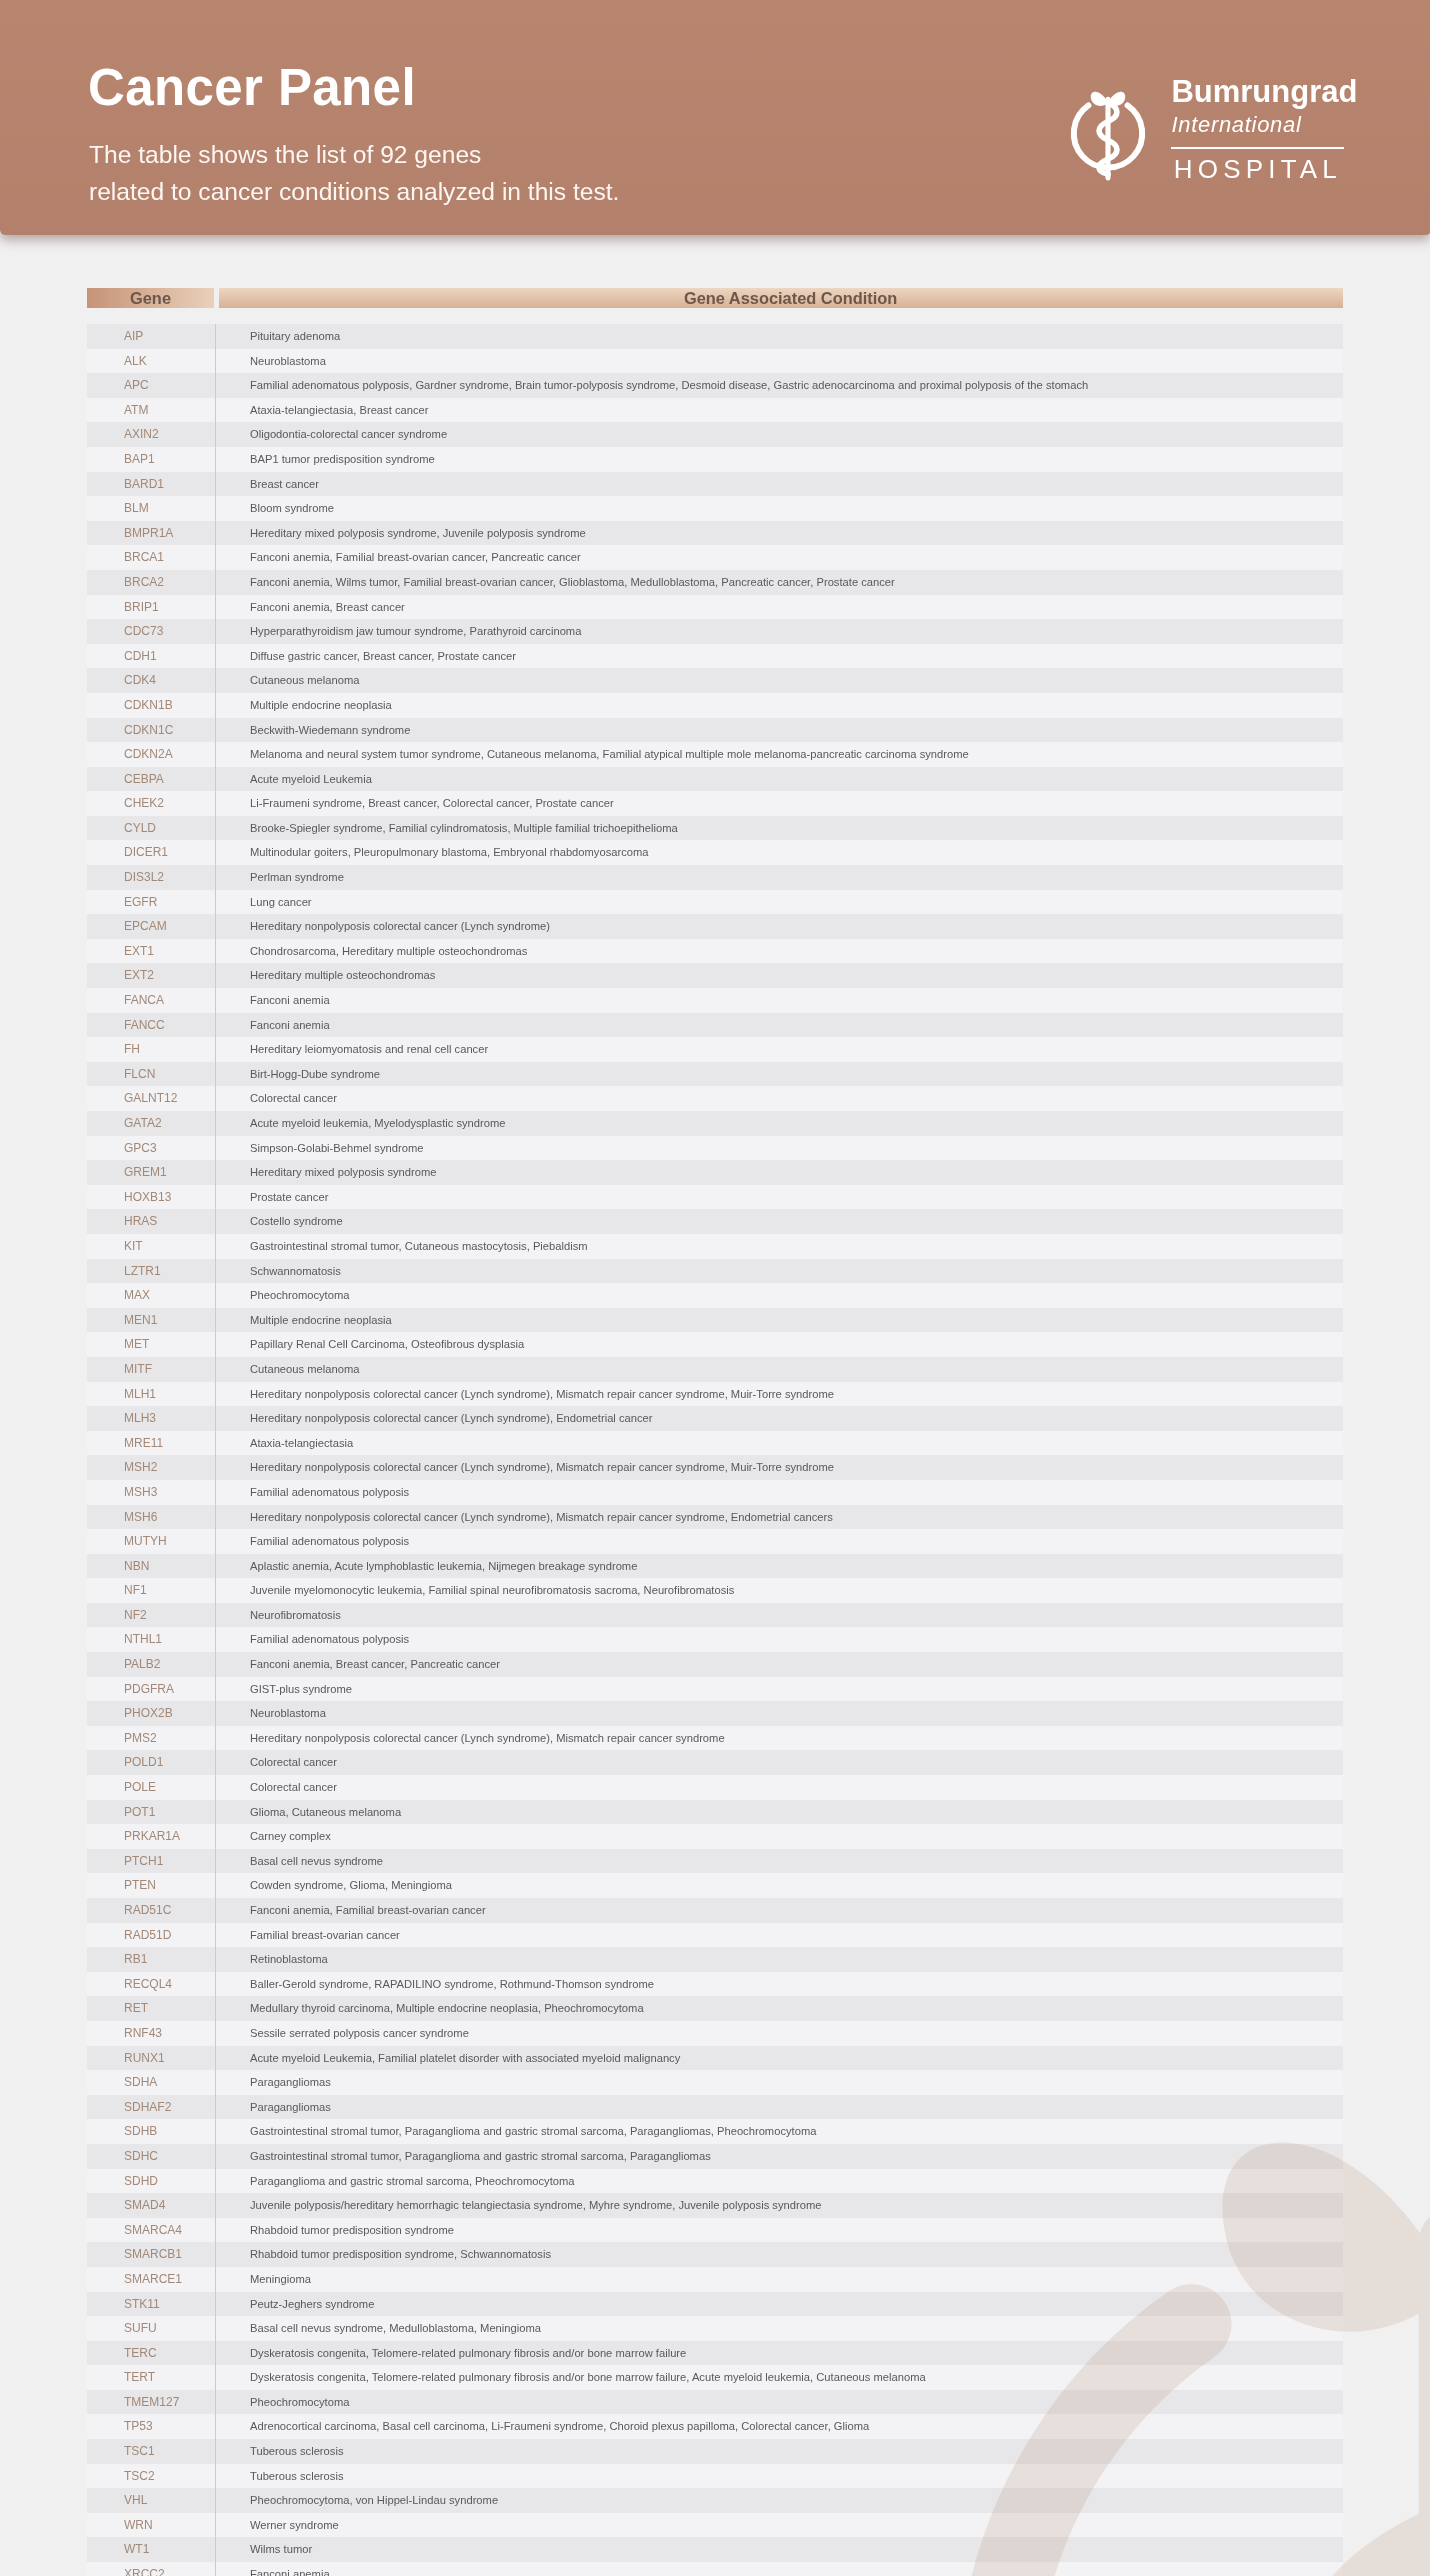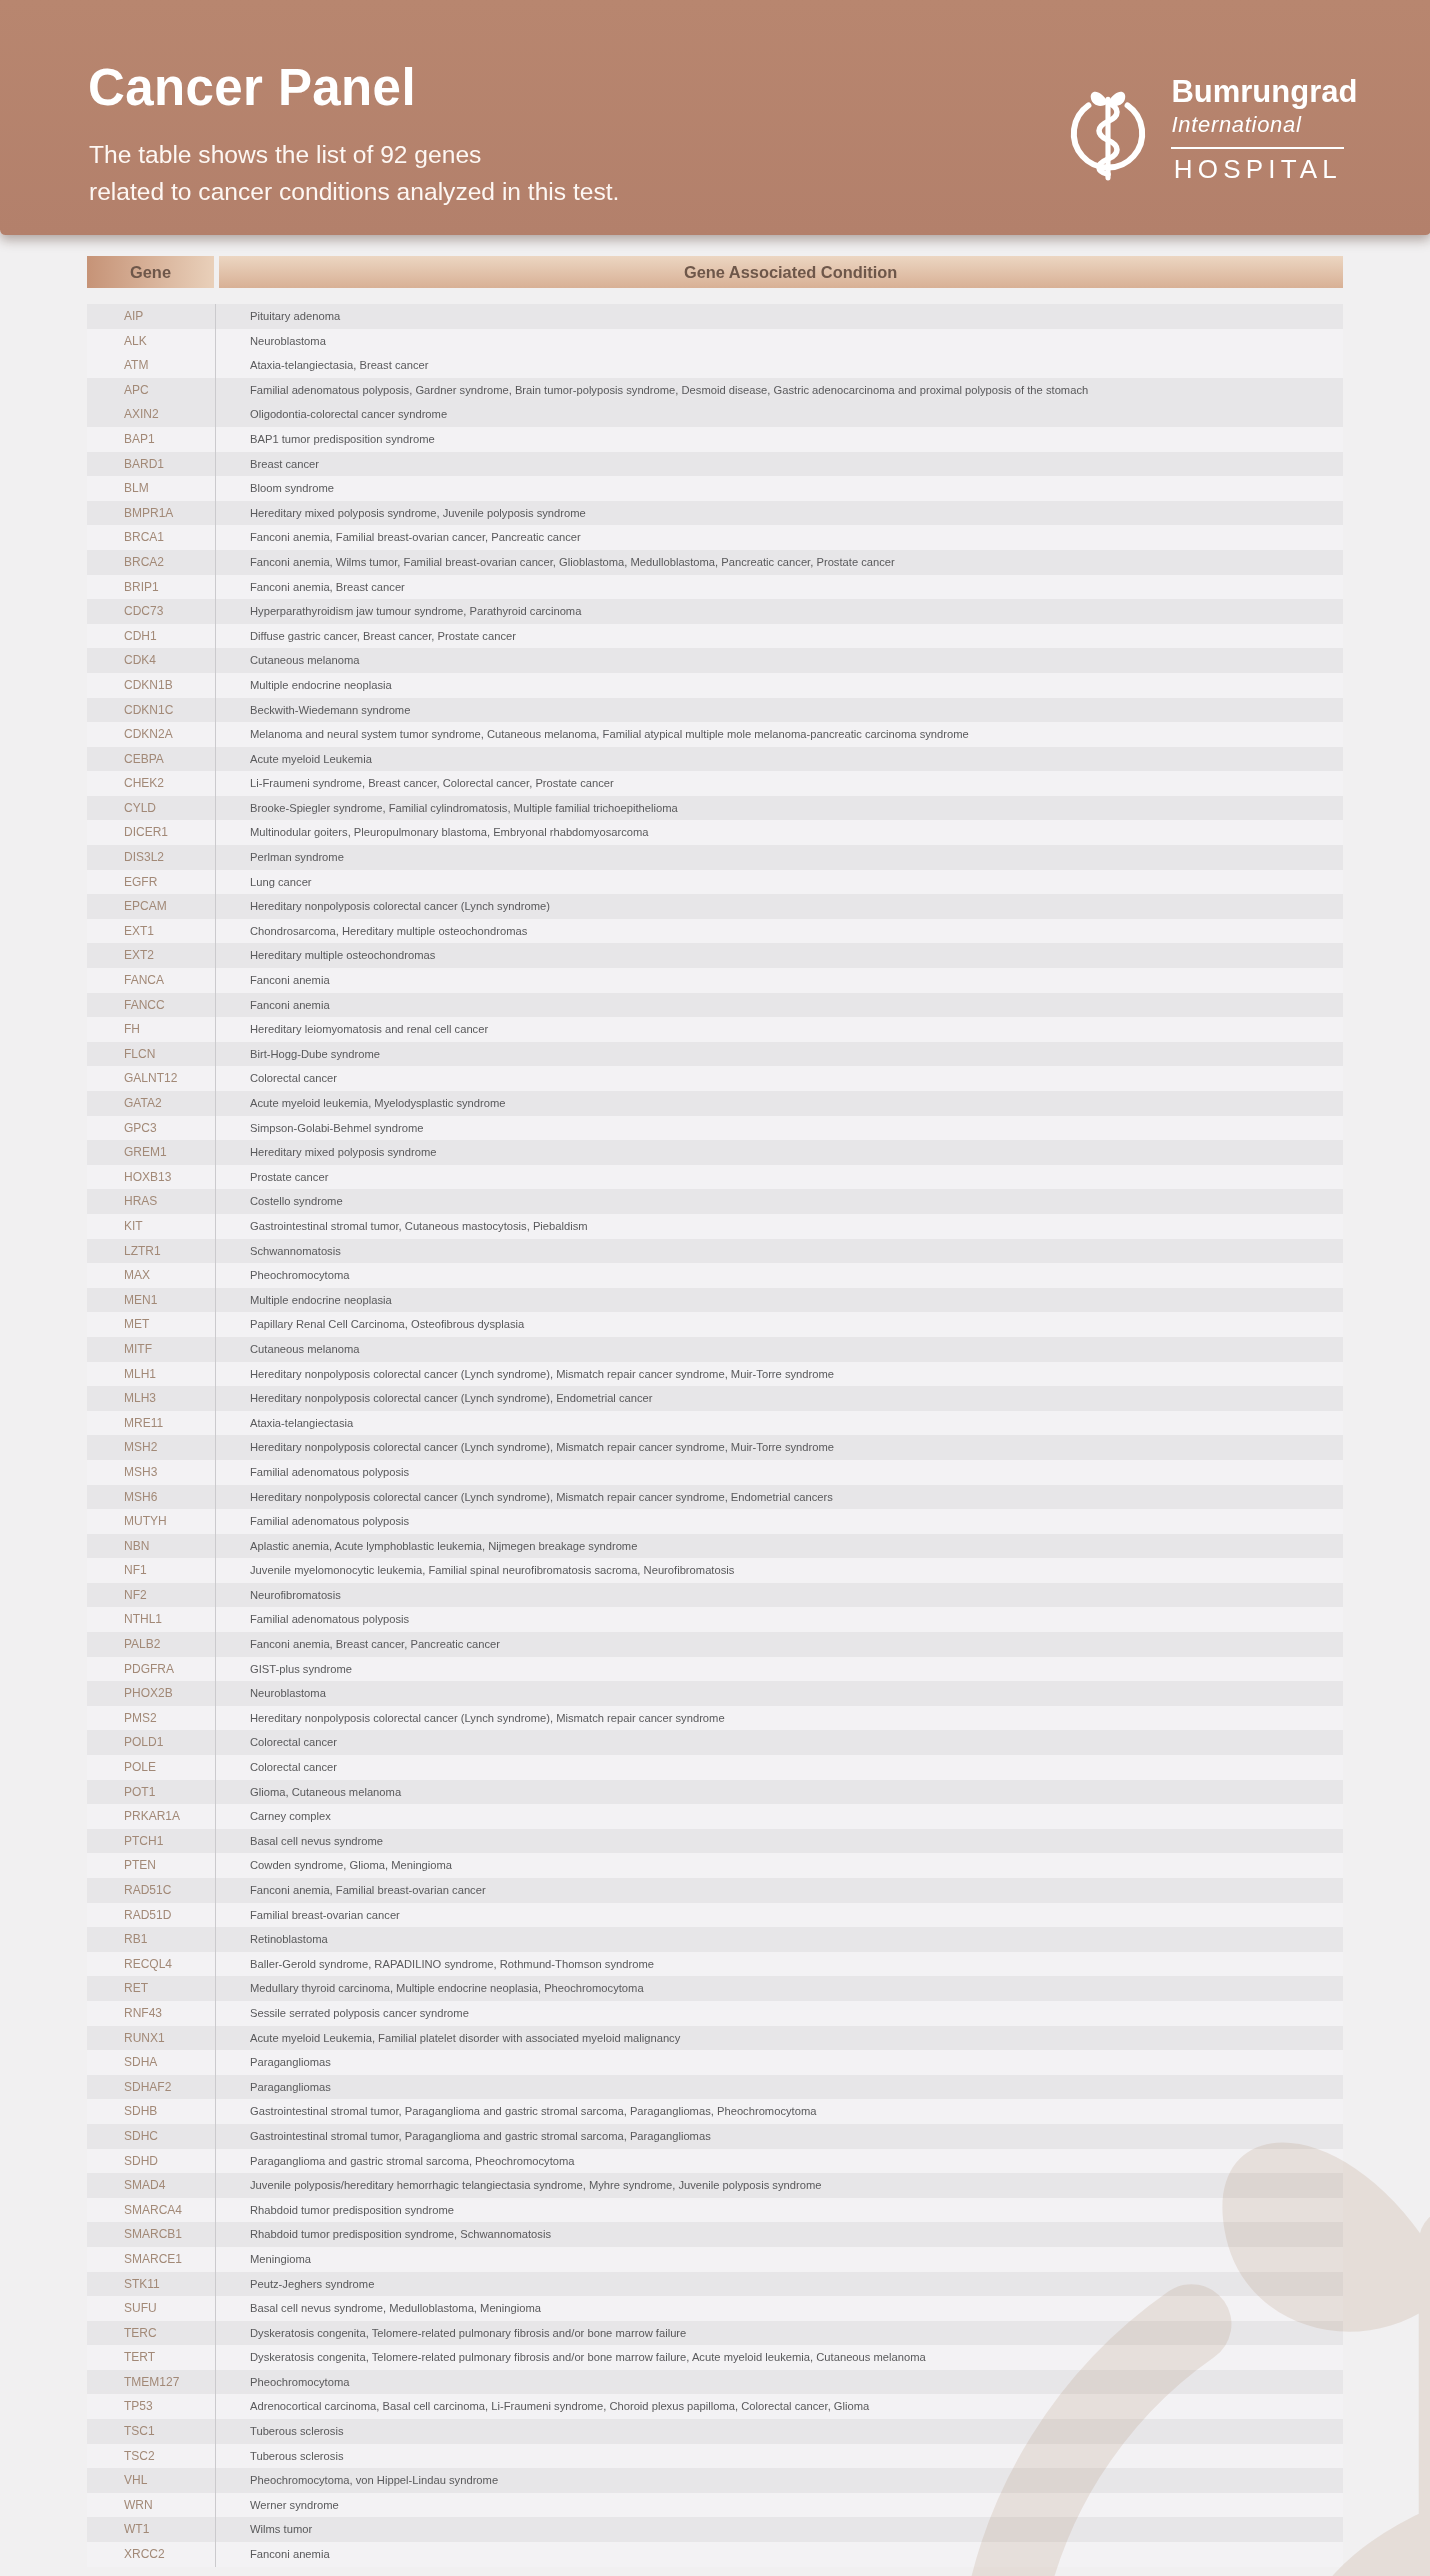--- a/index.html
+++ b/index.html
@@ -28,21 +28,21 @@
   
   .logo{position:absolute;left:1064px;top:75px;display:flex;align-items:center;}
   .logo-icon{width:88px;height:106px;flex:0 0 auto;}
   .logo-text{margin-left:19.4px;color:#fff;}
   .logo-name{font-size:31px;font-weight:bold;line-height:33px;text-align:right;}
   .logo-name2{font-size:22px;font-weight:normal;line-height:33px;letter-spacing:0.7px;font-style:italic;}
   .logo-rule{width:173px;height:2.2px;background:#fff;margin:6px 0 5.2px 0;}
   .logo-tag{font-size:26px;letter-spacing:5.2px;text-align:center;width:173px;}
   
   .table{position:absolute;left:87px;top:256px;width:1256px;z-index:1;}
-  .thead{display:flex;height:32px;}
+  .thead{display:flex;height:20px;margin-top:32px;}
   .th{
     display:flex;align-items:center;justify-content:center;
     font-size:16.4px;font-weight:bold;color:#6e574a;
   }
   .th-gene{
     width:127px;
     background:linear-gradient(90deg,#c69377 0%,#e9d0ba 100%);
   }
   .th-gap{width:5.2px;background:#f1f0f1;}
   .th-cond{
@@ -103,27 +103,27 @@
   </div>
   <div class="rows">
       <div class="row odd">
         <div class="cell gene">AIP</div>
         <div class="cell cond">Pituitary adenoma</div>
       </div>
       <div class="row even">
         <div class="cell gene">ALK</div>
         <div class="cell cond">Neuroblastoma</div>
       </div>
+      <div class="row odd">
+        <div class="cell gene">APC</div>
+        <div class="cell cond">Familial adenomatous polyposis, Gardner syndrome, Brain tumor-polyposis syndrome, Desmoid disease, Gastric adenocarcinoma and proximal polyposis of the stomach</div>
+      </div>
       <div class="row even">
         <div class="cell gene">ATM</div>
         <div class="cell cond">Ataxia-telangiectasia, Breast cancer</div>
-      </div>
-      <div class="row odd">
-        <div class="cell gene">APC</div>
-        <div class="cell cond">Familial adenomatous polyposis, Gardner syndrome, Brain tumor-polyposis syndrome, Desmoid disease, Gastric adenocarcinoma and proximal polyposis of the stomach</div>
       </div>
       <div class="row odd">
         <div class="cell gene">AXIN2</div>
         <div class="cell cond">Oligodontia-colorectal cancer syndrome</div>
       </div>
       <div class="row even">
         <div class="cell gene">BAP1</div>
         <div class="cell cond">BAP1 tumor predisposition syndrome</div>
       </div>
       <div class="row odd">

